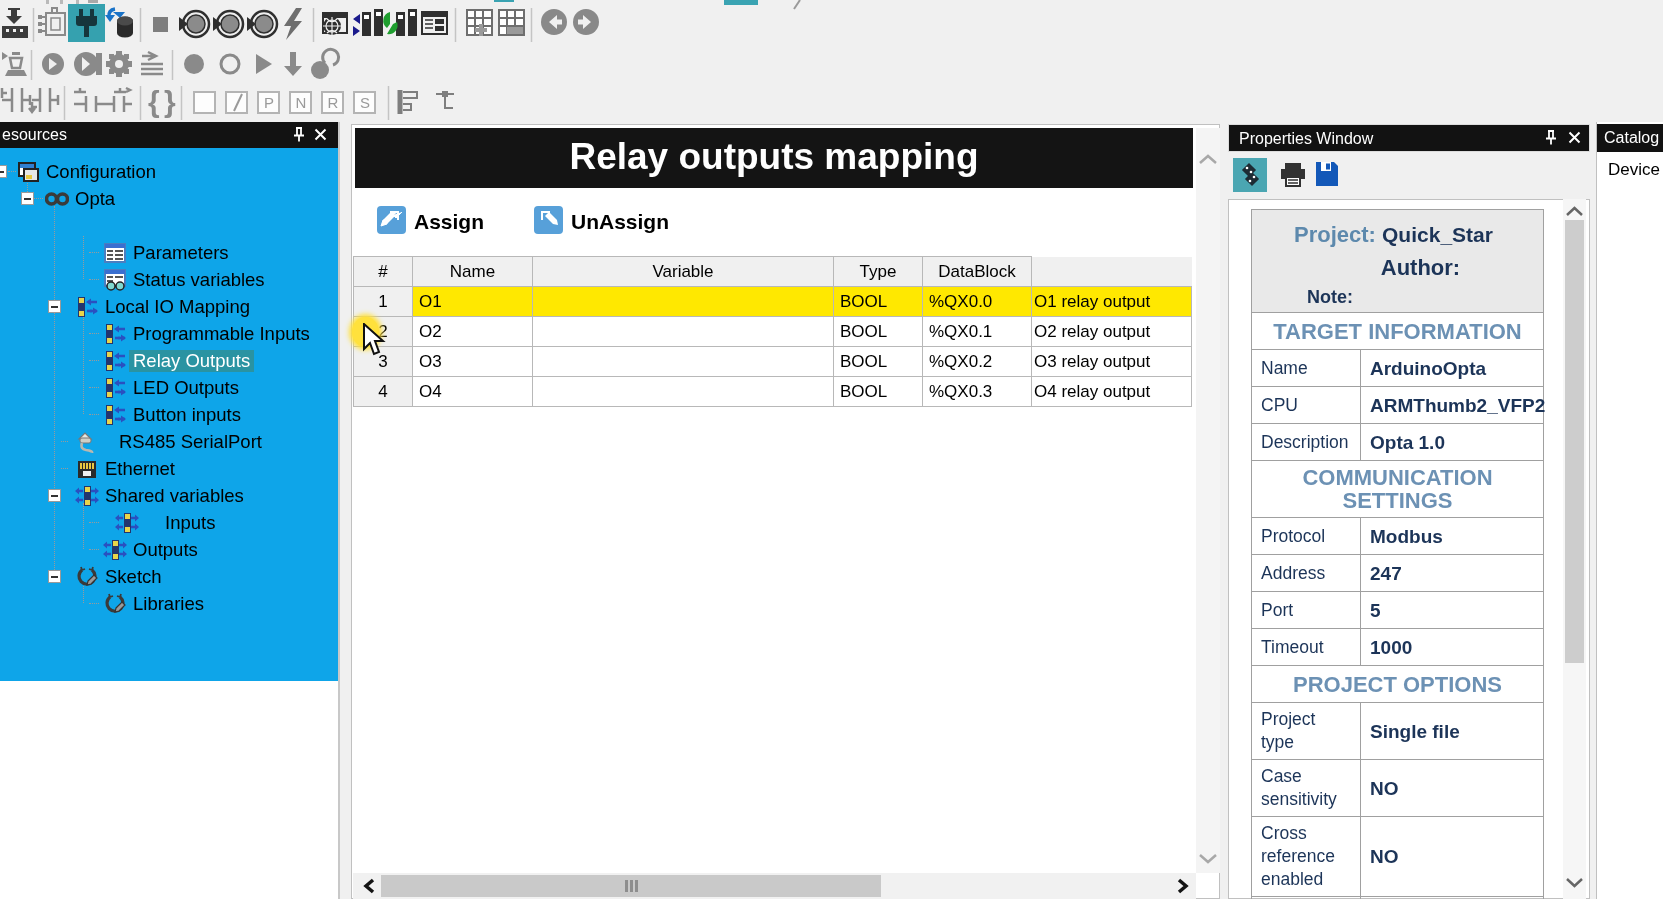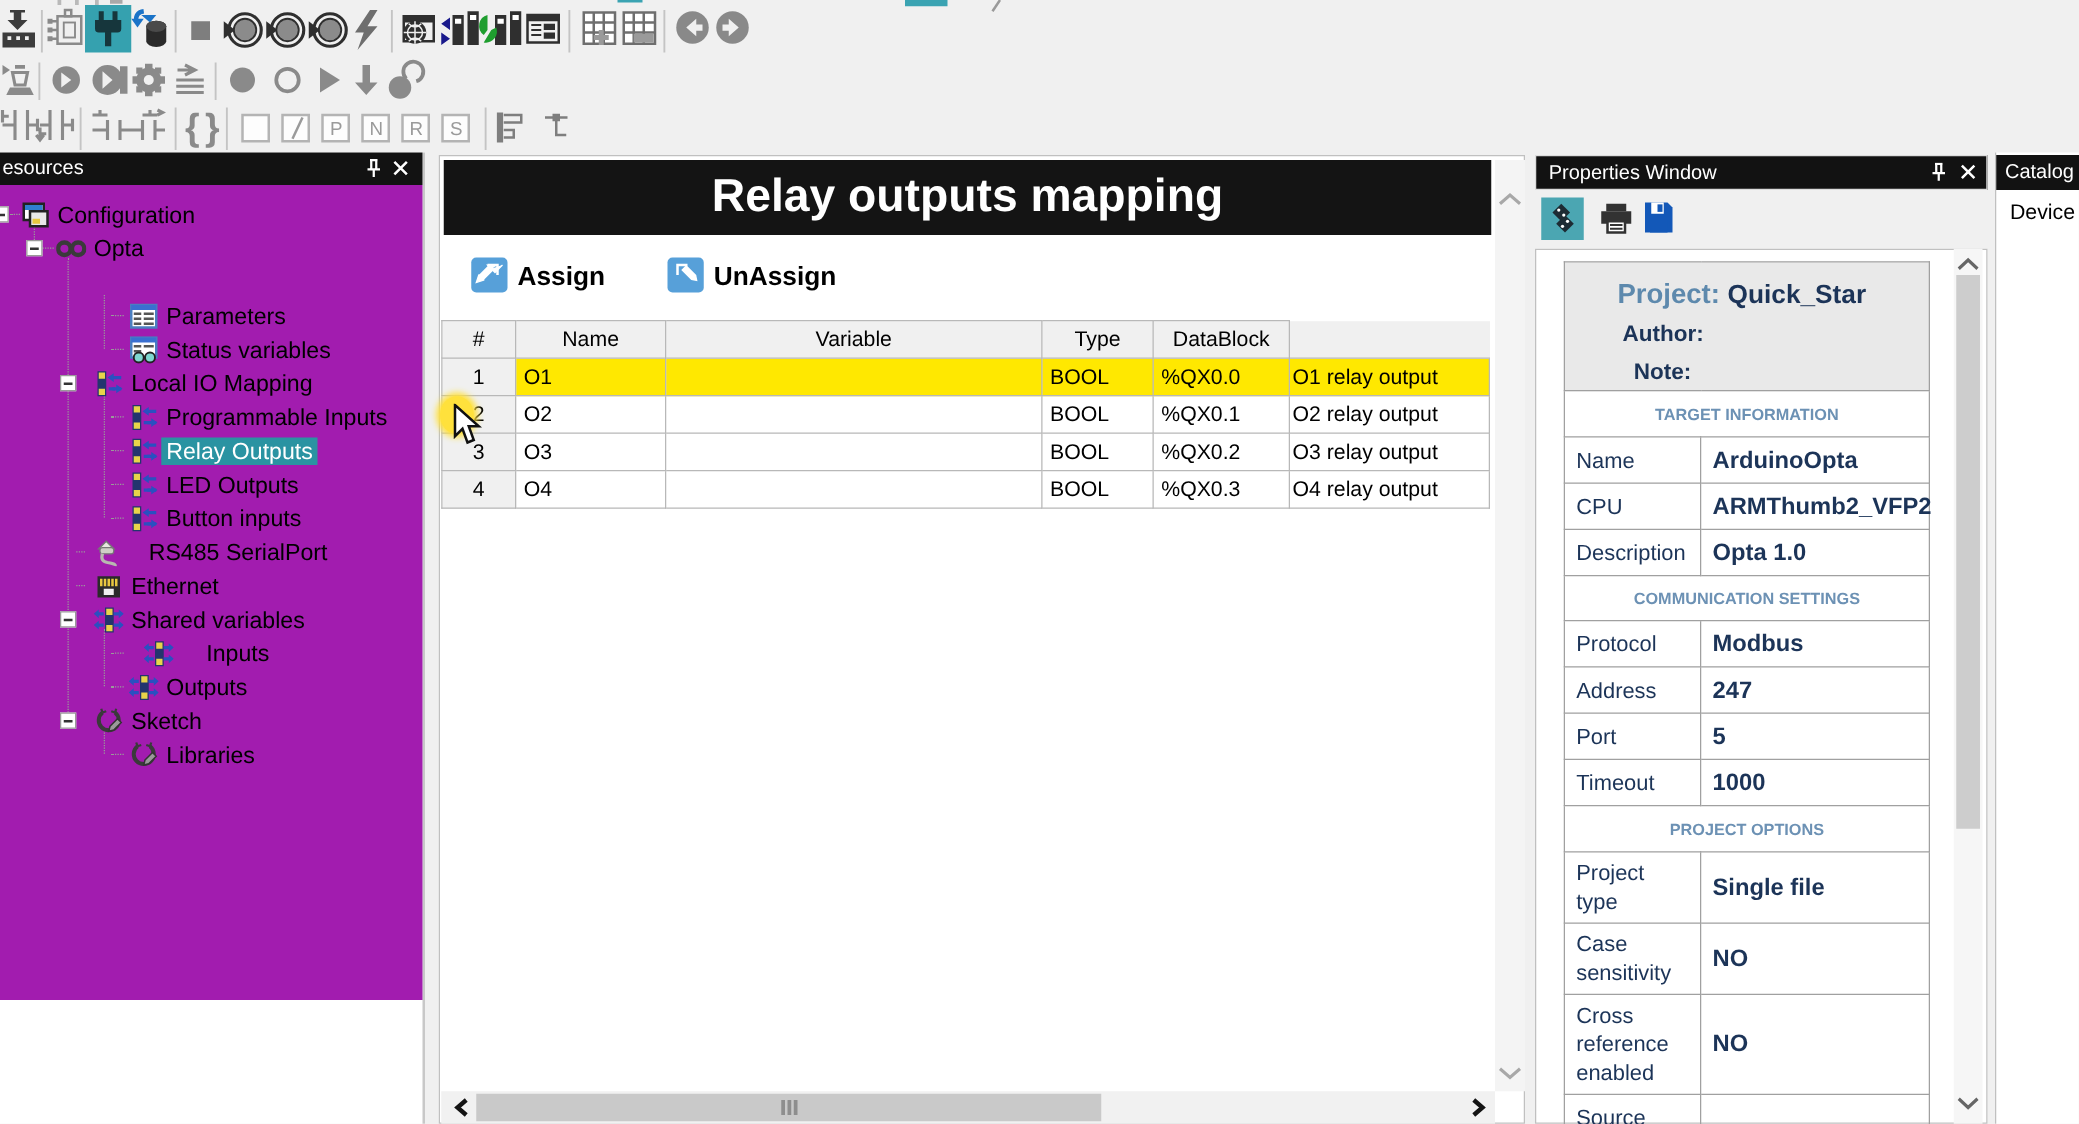--- a/index.html
+++ b/index.html
@@ -12,21 +12,21 @@
 .trow { position:absolute; height:27px; display:flex; align-items:center; white-space:nowrap; font-size:18.5px; color:#000; }
 .exp { position:absolute; width:13px; height:13px; background:#fff; border:1px solid #9a9a9a; }
 .exp:before { content:""; position:absolute; left:2px; top:5px; width:7px; height:2px; background:#333; }
 .vdot { position:absolute; width:1px; border-left:1px dotted #9a9a9a; }
 .hdot { position:absolute; height:1px; border-top:1px dotted #9a9a9a; }
 
 .ct td { border:1px solid #b8b8b8; font-size:17px; padding:0 6px; height:30px; }
 
 .pt { border-collapse:collapse; }
 .pt td { border:1px solid #a0a0a0; font-size:17.5px; color:#1c3458; padding:5px 9px; line-height:23px; }
-.pt td.phead { color:#6c91b4; font-weight:bold; text-align:center; font-size:13px; }
+.pt td.phead { color:#6c91b4; font-weight:bold; text-align:center; font-size:22px; }
 .pval { font-weight:bold; font-size:19px !important; }
 </style>
 </head>
 <body>
 
 <div id="toolbar" class="abs" style="left:0;top:0;width:1663px;height:122px;background:#f0f0f0;">
 <svg width="1663" height="122" viewBox="0 0 1663 122">
 <g fill="none" stroke="#c4c4c4" stroke-width="1.5">
   <path d="M33.5 8 V42 M140.5 8 V42 M313.5 8 V42 M455.5 8 V42 M531.5 8 V42"></path>
   <path d="M31.5 50 V80 M172.5 50 V80"></path>
@@ -212,21 +212,21 @@
 <div class="abs" style="left:0;top:122px;width:340px;height:777px;background:#fff;border-right:2px solid #c8c8c8;">
   <div class="titlebar" style="left:0;top:0;width:338px;height:26px;line-height:26px;padding-left:2px;">esources</div>
   <svg class="abs" style="left:292px;top:5px;" width="14" height="16" viewBox="0 0 14 16">
       <g stroke="#fff" stroke-width="1.8" fill="none">
         <path d="M4 1 h6 M5 1 v7 M9 1 v7 M2 8.5 h10 M7 8.5 v6"></path>
       </g>
     </svg>
   <svg class="abs" style="left:314px;top:6px;" width="13" height="13" viewBox="0 0 13 13">
       <path d="M1.5 1.5 L11.5 11.5 M11.5 1.5 L1.5 11.5" stroke="#fff" stroke-width="2"></path>
     </svg>
-  <div id="tree" class="abs" style="left:0;top:26px;width:338px;height:652px;background:#a21caf;">
+  <div id="tree" class="abs" style="left:0;top:26px;width:338px;height:533px;background:#0ea5e9;">
       <div class="vdot" style="left:27px;top:31px;height:19px;"></div>
       <div class="vdot" style="left:54px;top:58px;height:370px;"></div>
       <div class="vdot" style="left:83px;top:88px;height:43px;"></div>
       <div class="vdot" style="left:83px;top:166px;height:100px;"></div>
       <div class="vdot" style="left:83px;top:355px;height:46px;"></div>
       <div class="vdot" style="left:83px;top:436px;height:19px;"></div>
       <div class="hdot" style="left:8px;top:23px;width:8px;"></div>
       <div class="hdot" style="left:34px;top:50px;width:9px;"></div>
       <div class="hdot" style="left:61px;top:293px;width:7px;"></div>
       <div class="hdot" style="left:61px;top:320px;width:7px;"></div>
@@ -541,21 +541,21 @@
   <div id="ptable" class="abs" style="left:23px;top:87px;width:293px;">
       <table class="pt" style="width:293px;table-layout:fixed;">
         <colgroup>
           <col style="width:109px">
           <col>
         </colgroup>
         <tbody>
           <tr>
             <td colspan="2" style="background:#e9e9e9;padding:0;height:103px;vertical-align:top;">
               <div style="margin:13px 0 0 42px;"><span style="color:#5d89ad;font-weight:bold;font-size:22px;">Project: </span><span style="color:#1c3458;font-weight:bold;font-size:21px;">Quick_Star</span></div>
-              <div style="font-weight:bold;font-size:18px;margin:8px 0 0 46px;">Author:</div>
+              <div style="font-weight:bold;font-size:22px;margin:8px 0 0 46px;text-align:center;">Author:</div>
               <div style="font-weight:bold;font-size:18px;margin:7px 0 0 55px;">Note:</div>
             </td>
           </tr>
           <tr>
             <td colspan="2" class="phead" style="height:37px;">TARGET INFORMATION</td>
           </tr>
           <tr>
             <td style="height:37px;">Name</td>
             <td class="pval">ArduinoOpta</td>
           </tr>

